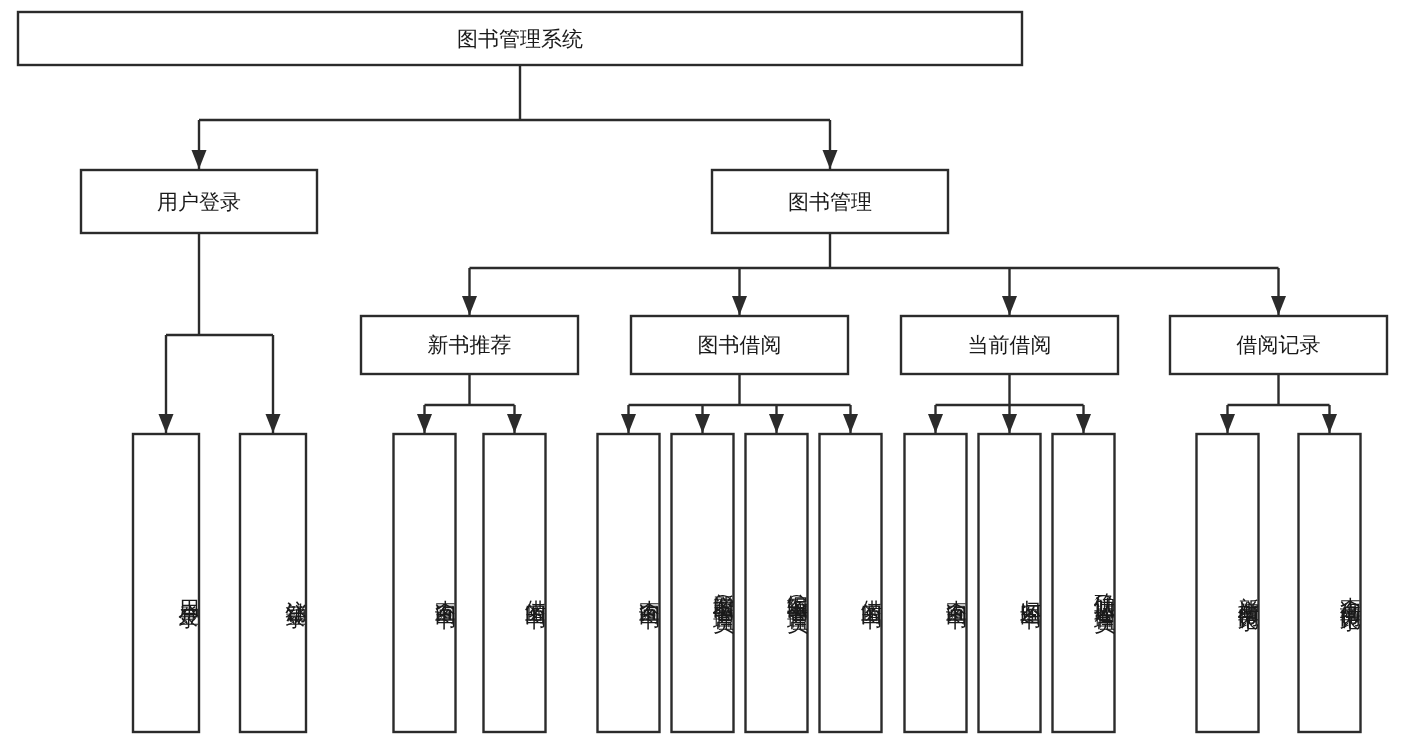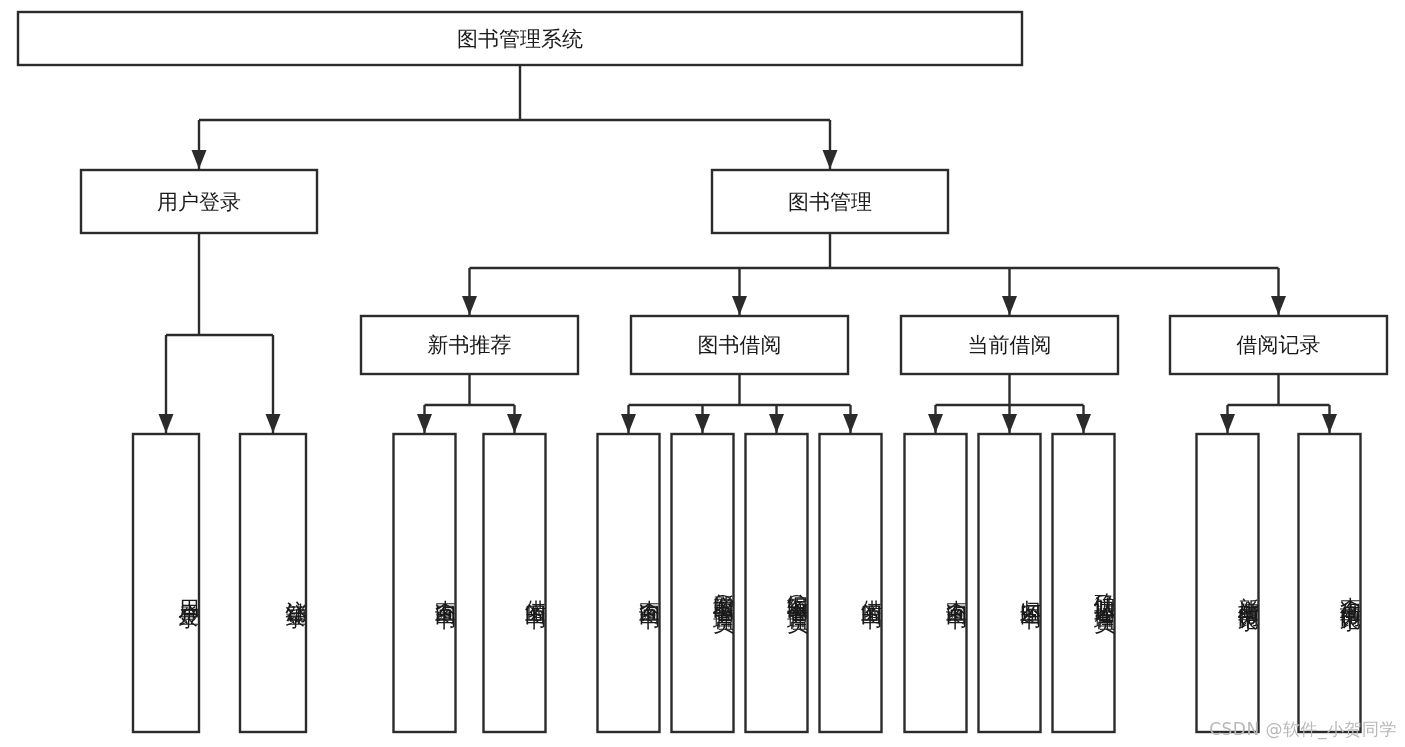--- a/index.html
+++ b/index.html
@@ -185,14 +185,13 @@
       <div class="leaf-label" style="left: 671.5px; width: 62px; top: 444px; height: 290px;">新增图书（管理员）</div>
       <div class="leaf-label" style="left: 745.5px; width: 62px; top: 444px; height: 290px;">编辑图书（管理员）</div>
       <div class="leaf-label" style="left: 819.5px; width: 62px; top: 444px; height: 290px;">借阅图书</div>
       <div class="leaf-label" style="left: 904.5px; width: 62px; top: 444px; height: 290px;">查询图书</div>
       <div class="leaf-label" style="left: 978.5px; width: 62px; top: 444px; height: 290px;">归还图书</div>
       <div class="leaf-label" style="left: 1052.5px; width: 62px; top: 444px; height: 290px;">确认归还（管理员）</div>
       <div class="leaf-label" style="left: 1196.5px; width: 62px; top: 444px; height: 290px;">新增借阅记录</div>
       <div class="leaf-label" style="left: 1298.5px; width: 62px; top: 444px; height: 290px;">查询借阅记录</div>
     </div>
 
-  <div class="watermark">CSDN @软件_小贺同学</div>
 </div>
 
 </body></html>

